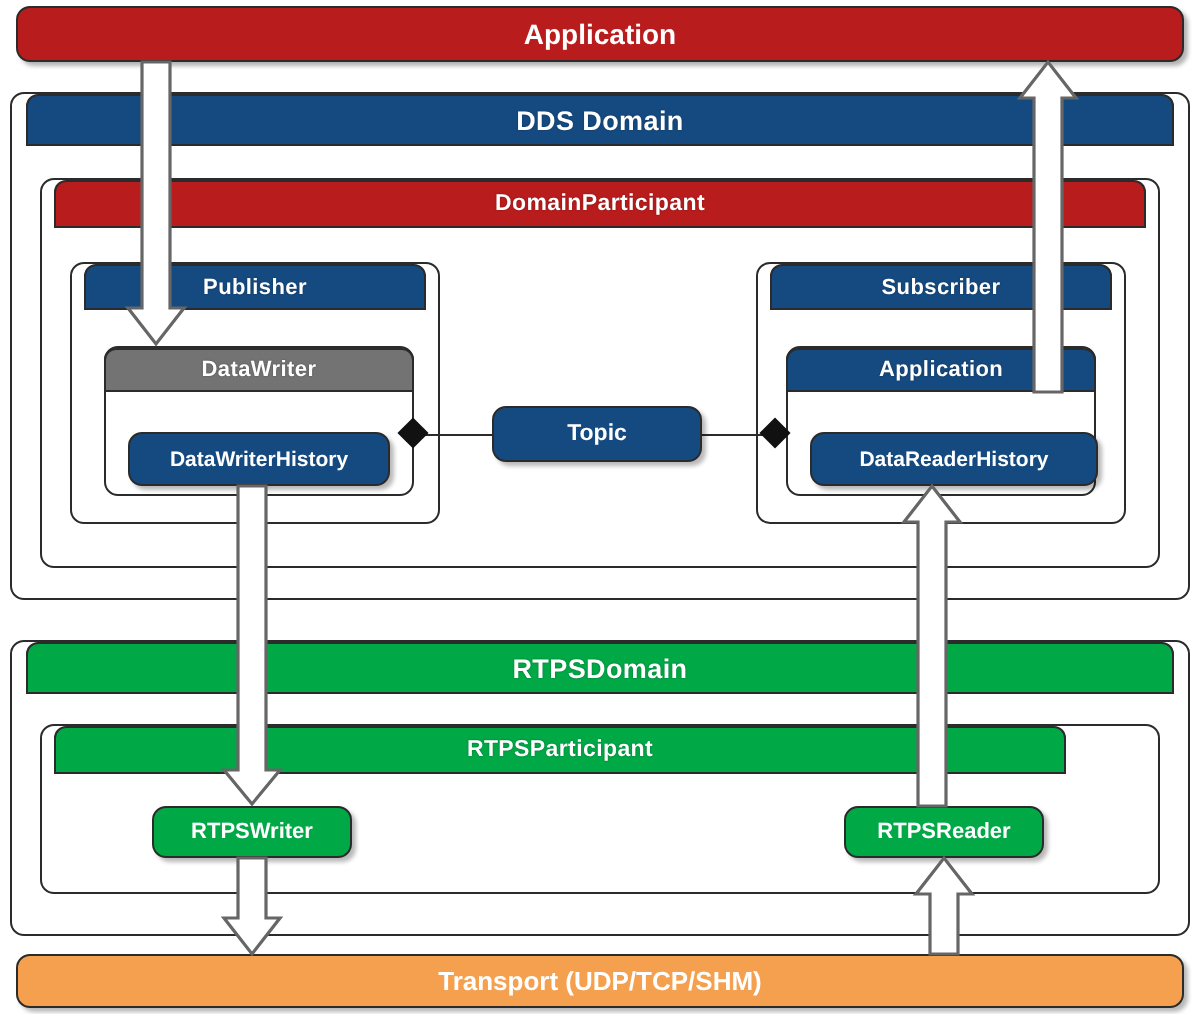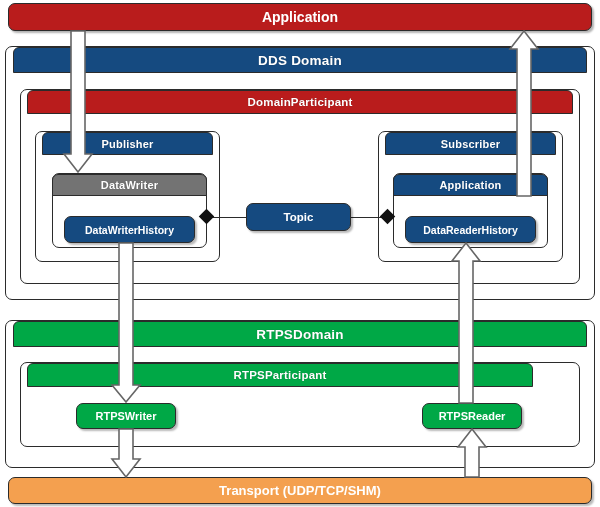--- a/index.html
+++ b/index.html
@@ -83,21 +83,21 @@
                       background: #154A80; font-size: 10.5px; }
 
   #subscriber-box   { left: 378px; top: 131px; width: 185px; height: 131px; }
   #subscriber-hdr   { left: 385px; top: 132px; width: 171px; height: 23px;
                       background: #154A80; border-radius: 6px 6px 0 0; font-size: 11px; }
 
   #datareader-box   { left: 393px; top: 173px; width: 155px; height: 75px; }
   #datareader-hdr   { left: 393px; top: 174px; width: 155px; height: 22px;
                       background: #154A80; border-radius: 6px 6px 0 0; font-size: 11px; }
 
-  #drhistory        { left: 405px; top: 216px; width: 131px; height: 27px;
+  #drhistory        { left: 405px; top: 216px; width: 144px; height: 27px;
                       background: #154A80; font-size: 10.5px; }
 
   #topic            { left: 246px; top: 203px; width: 105px; height: 28px;
                       background: #154A80; font-size: 11.5px; }
 
   #rtps-domain-box  { left: 5px;  top: 320px; width: 590px; height: 148px; }
   #rtps-domain-hdr  { left: 13px; top: 321px; width: 574px; height: 26px;
                       background: #00A846; border-radius: 6px 6px 0 0; font-size: 13.5px; }
 
   #rtps-part-box    { left: 20px; top: 362px; width: 560px; height: 85px; }

